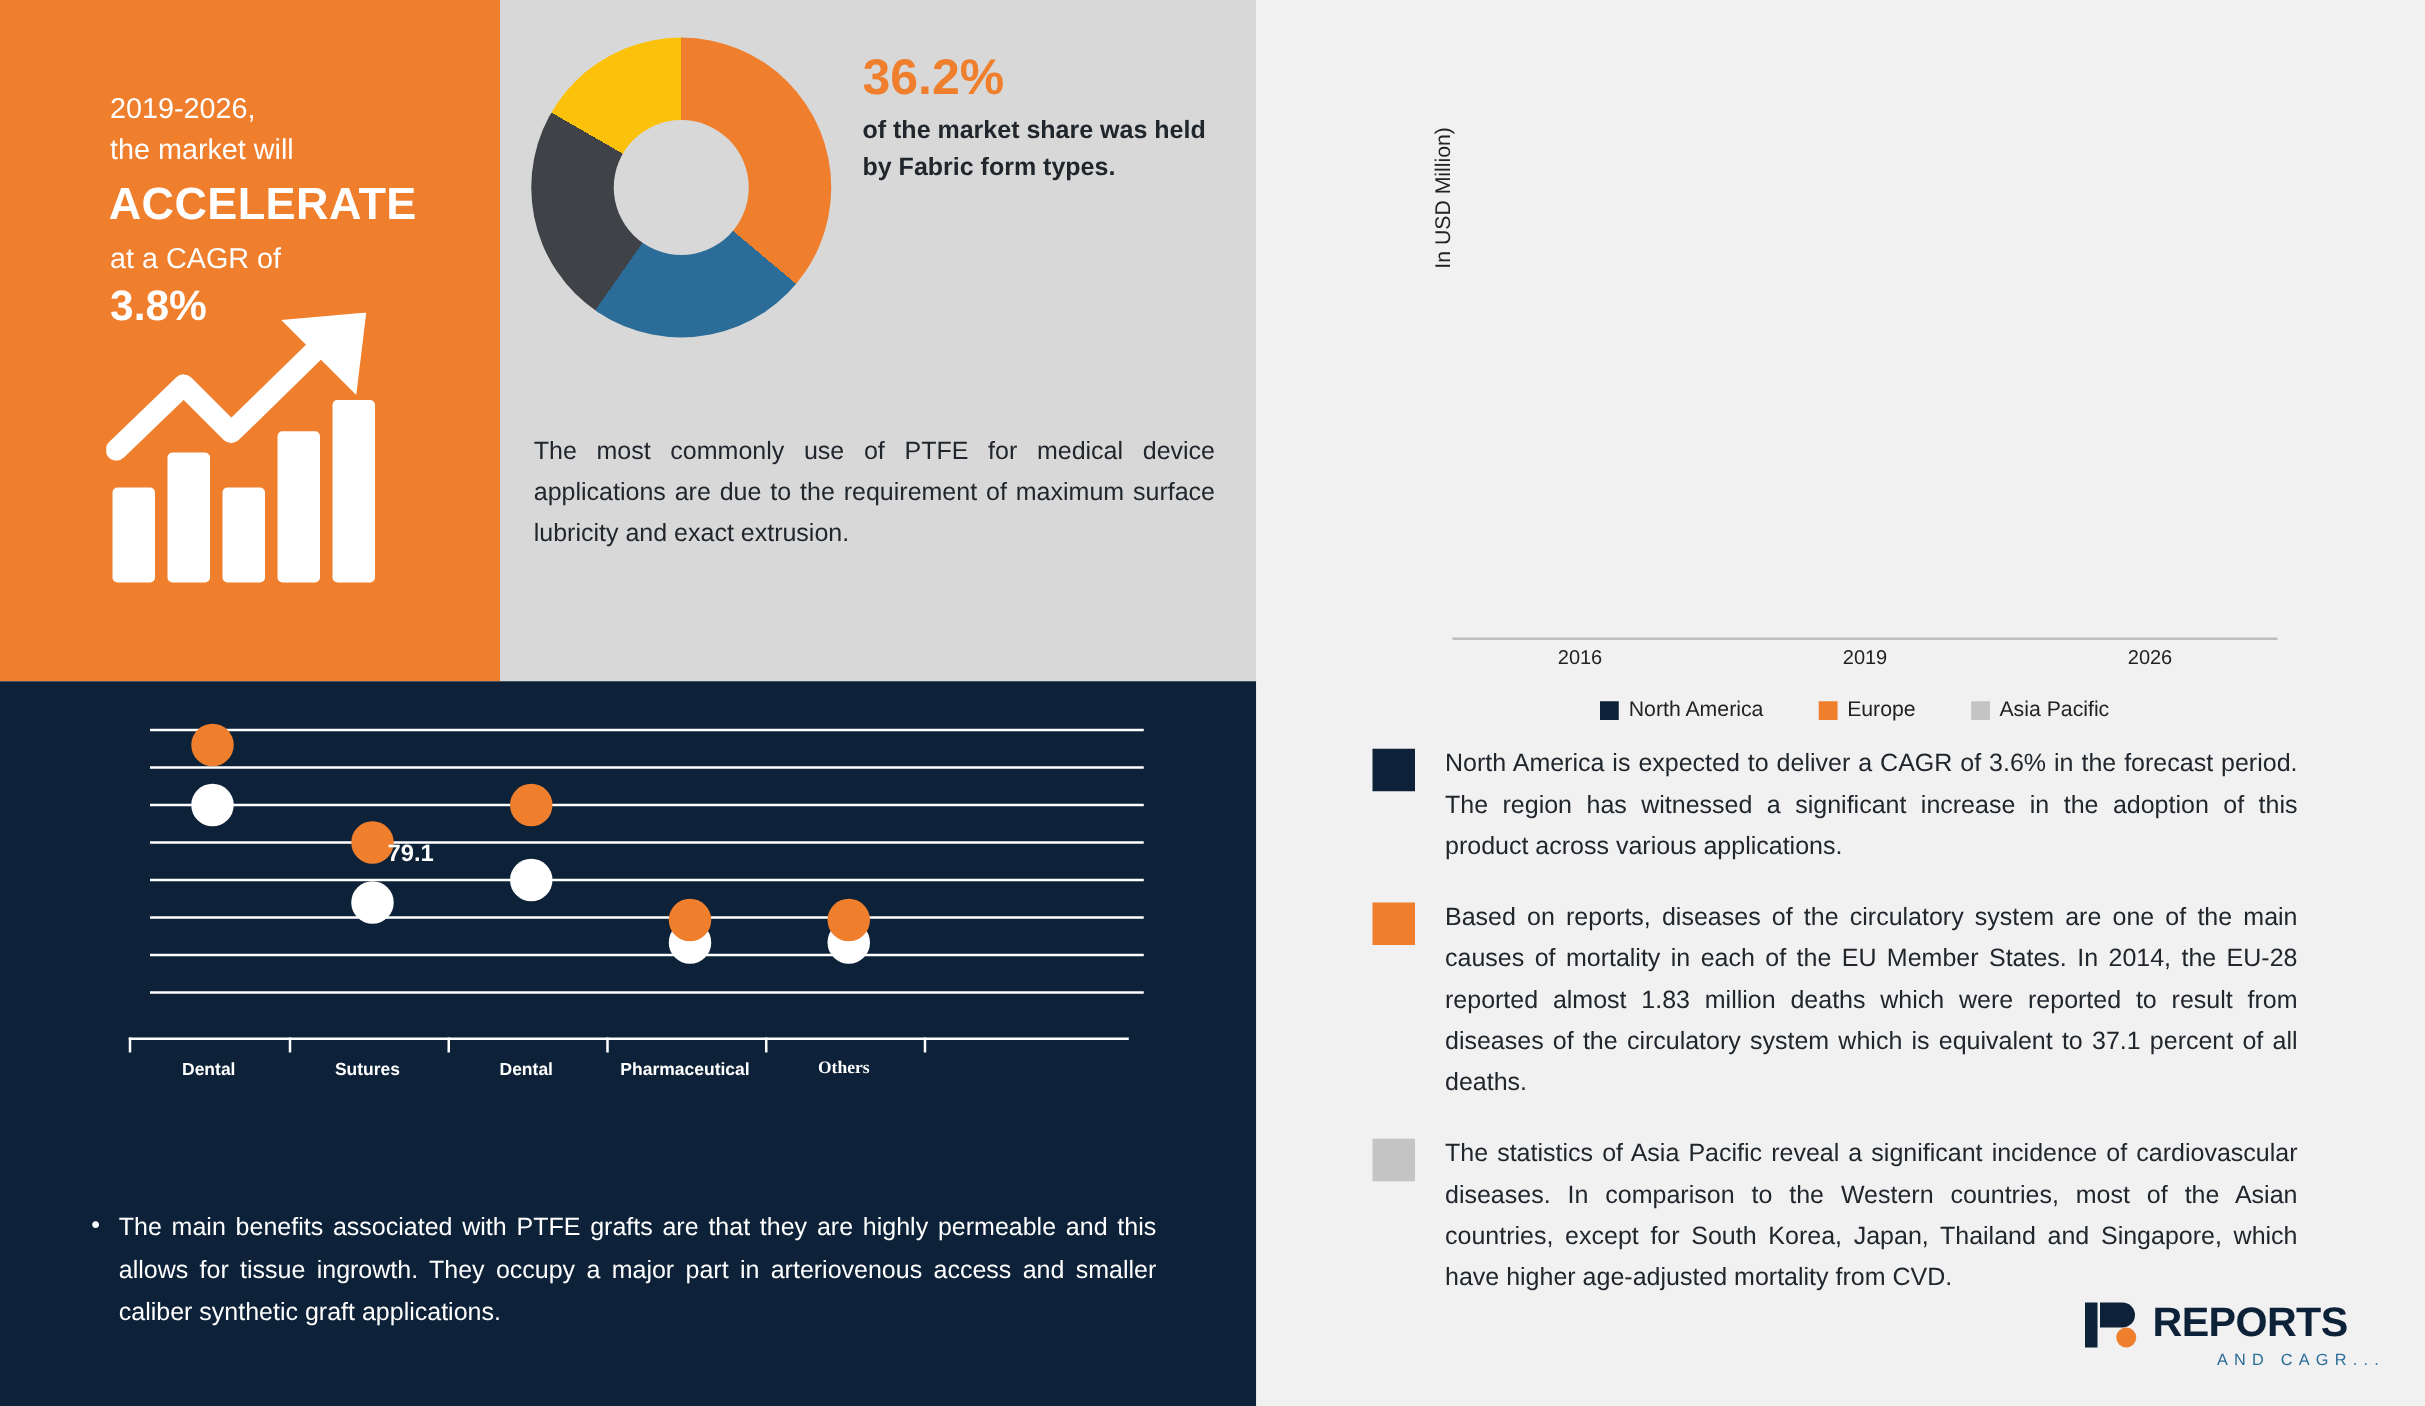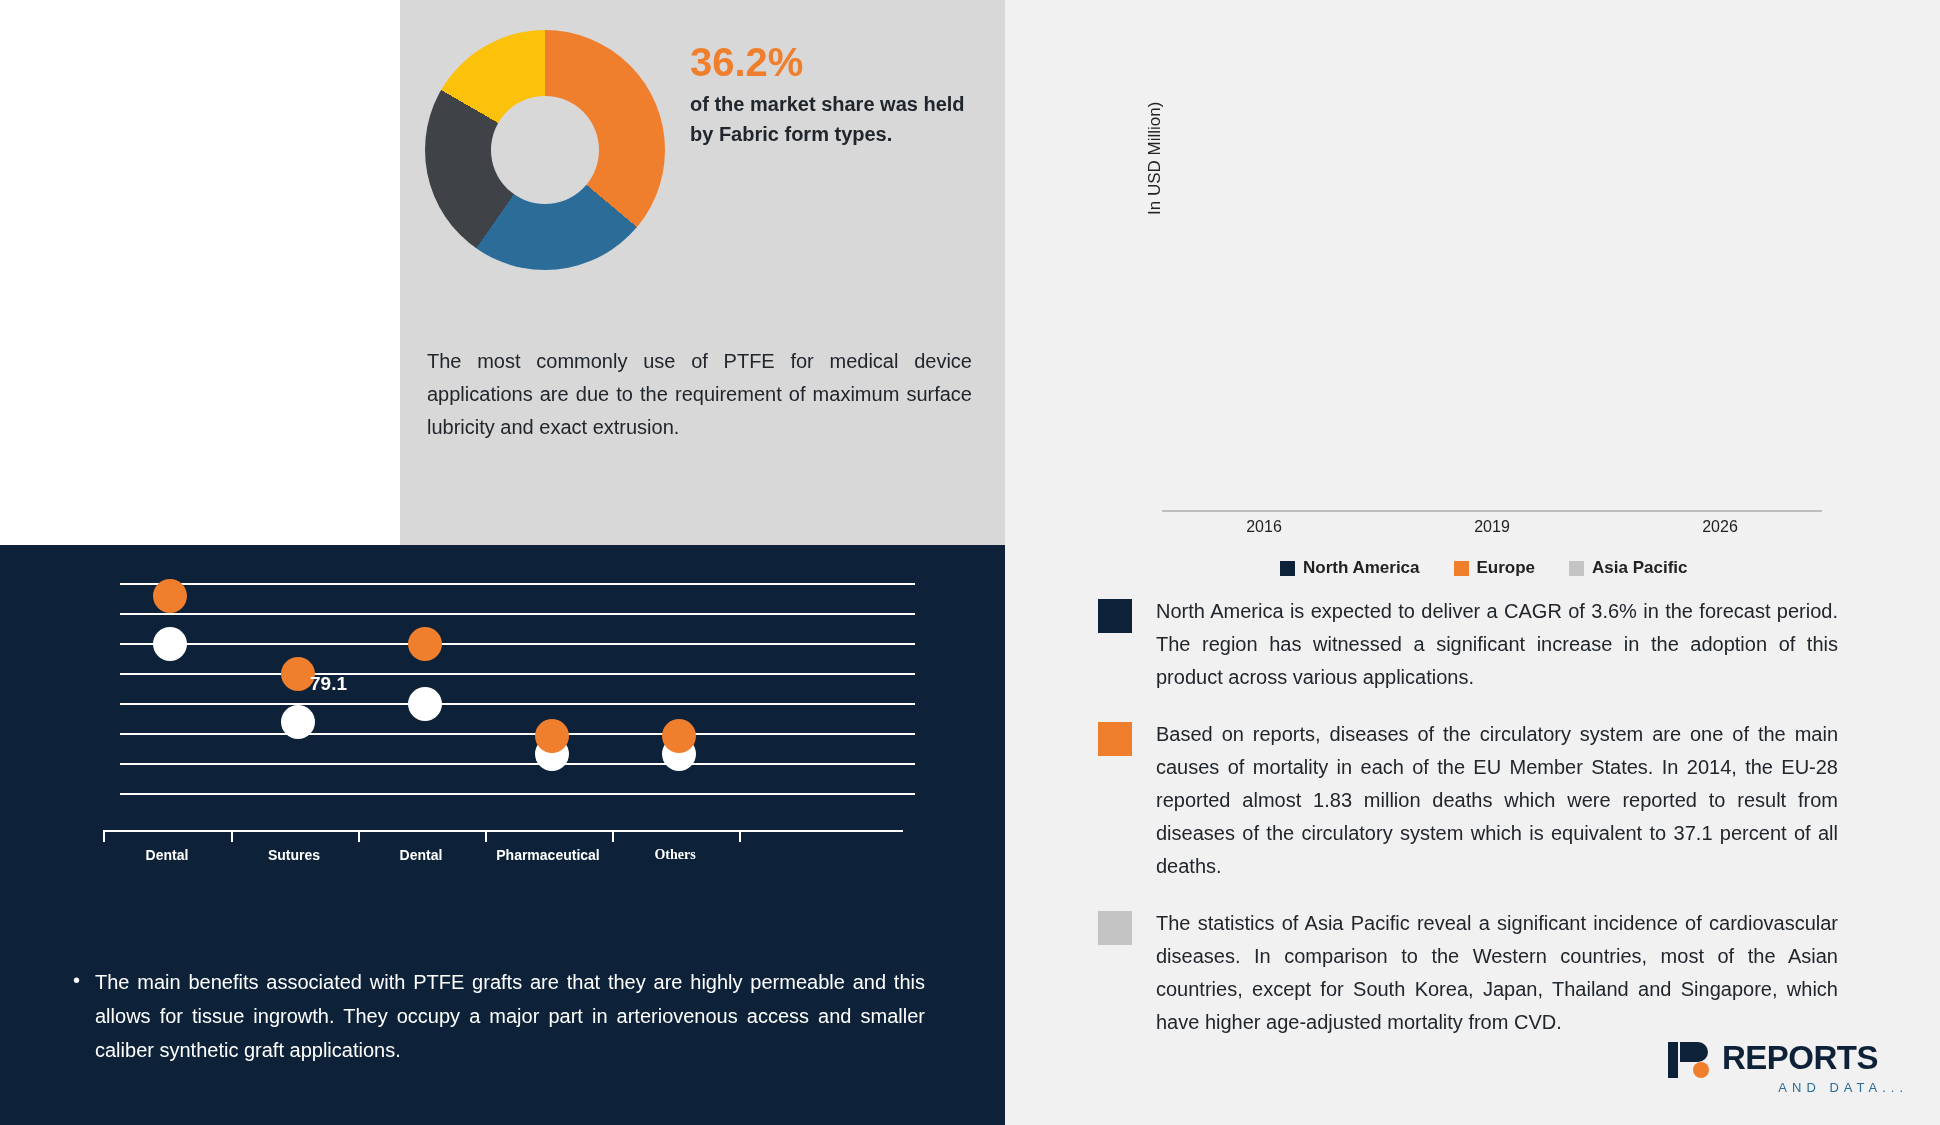--- a/index.html
+++ b/index.html
@@ -51,38 +51,54 @@
   .bar-chart{position:absolute;left:1145px;top:170px;width:700px;height:390px;}
   .y-axis-title{position:absolute;left:1145px;top:215px;transform-origin:left top;transform:rotate(-90deg);
     font-size:17px;color:#222;white-space:nowrap;}
   .bar-baseline{position:absolute;left:1162px;top:510px;width:660px;height:2px;background:#bdbdbd;}
   .bar{position:absolute;bottom:0;}
   .bar-na{background:#0d2238;}
   .bar-eu{background:#ef7e2d;}
   .bar-ap{background:#c4c4c4;}
   .bar-group-label{position:absolute;top:518px;font-size:16px;color:#222;text-align:center;width:120px;}
   .bar-value{position:absolute;font-size:17px;font-weight:700;color:#111;}
-  .legend{position:absolute;left:1280px;top:558px;font-size:17px;color:#222;display:flex;gap:34px;align-items:center;font-weight:bold;}
+  .legend{position:absolute;left:1280px;top:558px;font-size:17px;color:#222;display:flex;gap:44px;align-items:center;}
   .legend-item{display:flex;align-items:center;gap:8px;}
   .legend-swatch{width:15px;height:15px;display:inline-block;}
 
   .notes{position:absolute;left:1098px;top:595px;width:740px;}
   .note{position:relative;margin-bottom:24px;padding-left:58px;}
   .note-swatch{position:absolute;left:0;top:4px;width:34px;height:34px;}
   .note-text{font-size:20px;line-height:33px;color:#20262c;text-align:justify;}
 
   .logo{position:absolute;left:1668px;top:1040px;width:240px;height:62px;}
   .logo-text{font-size:33px;font-weight:700;color:#0d2238;letter-spacing:-0.5px;line-height:36px;}
   .logo-sub{font-size:13px;color:#2b6c99;letter-spacing:5px;text-align:right;}
 </style>
 </head>
 <body>
 
 <div class="page">
 
+  <div class="panel-accelerate">
+    <div class="acc-line">2019-2026,</div>
+    <div class="acc-line">the market will</div>
+    <div class="acc-big">ACCELERATE</div>
+    <div class="acc-cagr">at a CAGR of</div>
+    <div class="acc-pct">3.8%</div>
+    <svg class="acc-art" viewBox="0 0 250 220">
+      <rect x="5" y="140" width="34" height="76" rx="4" fill="#fff"></rect>
+      <rect x="49" y="112" width="34" height="104" rx="4" fill="#fff"></rect>
+      <rect x="93" y="140" width="34" height="76" rx="4" fill="#fff"></rect>
+      <rect x="137" y="95" width="34" height="121" rx="4" fill="#fff"></rect>
+      <rect x="181" y="70" width="34" height="146" rx="4" fill="#fff"></rect>
+      <path d="M8 110 L62 58 L100 96 L186 12" stroke="#fff" stroke-width="17" fill="none" stroke-linecap="round" stroke-linejoin="round"></path>
+      <path d="M140 6 L208 0 L200 66 Z" fill="#fff"></path>
+    </svg>
+  </div>
 
   <div class="panel-donut">
     <div class="donut-wrap">
       <div class="donut"></div>
       <div class="donut-hole"></div>
     </div>
     <div class="donut-stat">
       <div class="donut-pct">36.2%</div>
       <div class="donut-sub">of the market share was held by Fabric form types.</div>
     </div>
@@ -176,16 +192,16 @@
 
   <div class="logo">
     <div style="display:flex;align-items:flex-start;gap:8px;">
       <svg width="46" height="40" viewBox="0 0 46 40">
         <rect x="0" y="2" width="10" height="36" fill="#0d2238"></rect>
         <path d="M12 2 H30 a10 10 0 0 1 0 20 H12 Z" fill="#0d2238"></path>
         <circle cx="33" cy="30" r="8" fill="#ef7e2d"></circle>
       </svg>
       <span class="logo-text">REPORTS</span>
     </div>
-    <div class="logo-sub">AND DATA...</div>
+    <div class="logo-sub">AND CAGR...</div>
   </div>
 
 </div>
 
 </body></html>

